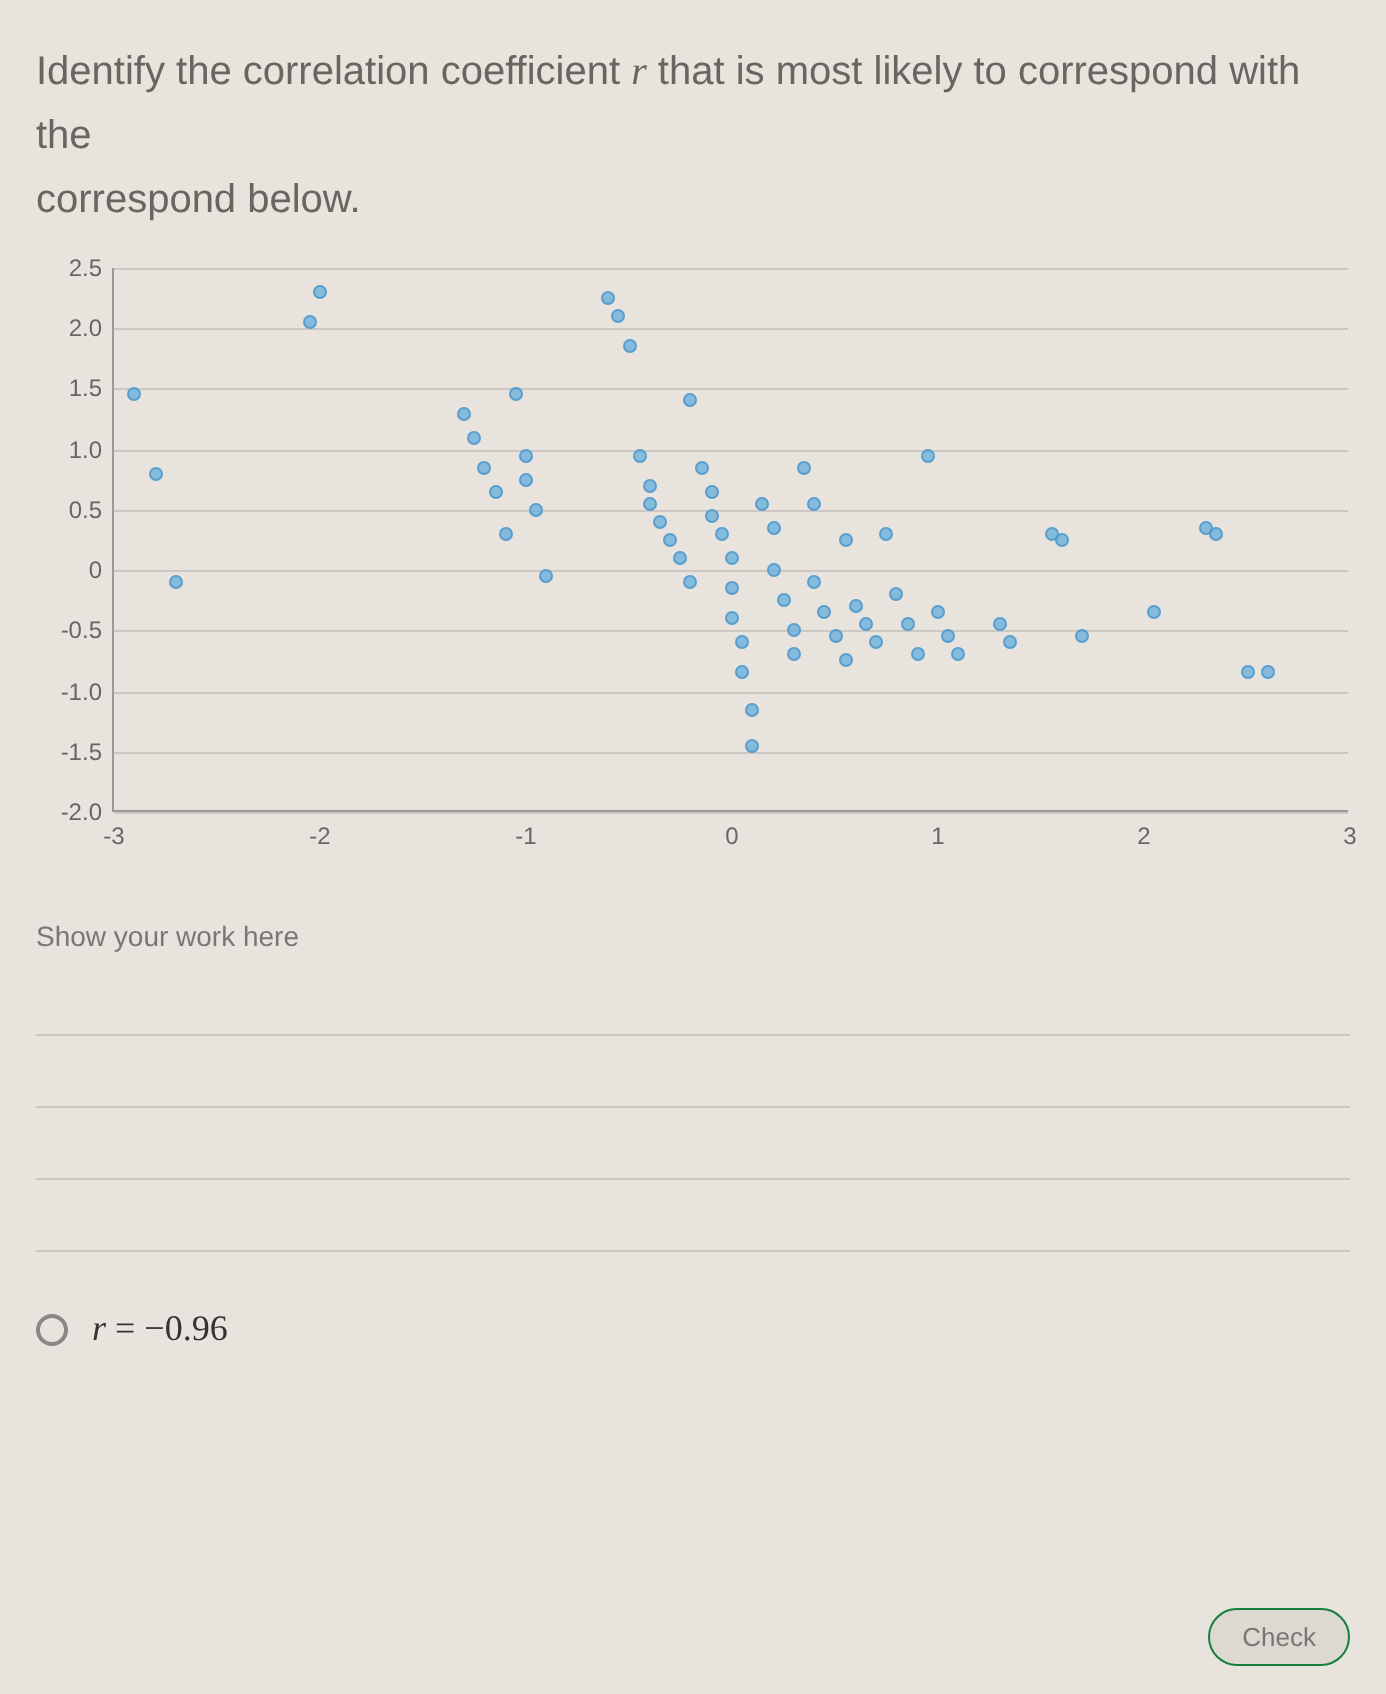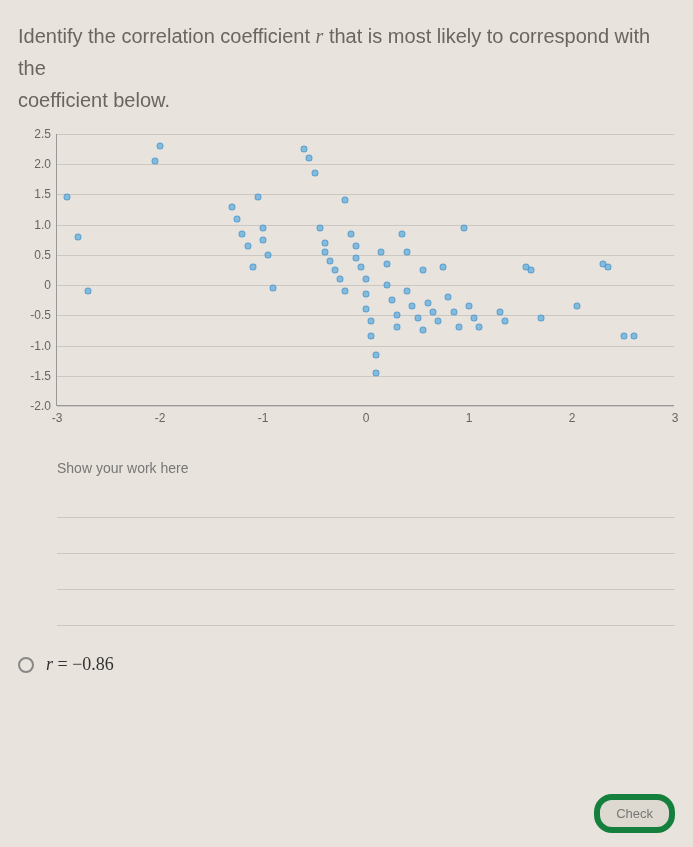--- a/index.html
+++ b/index.html
@@ -64,21 +64,20 @@
       position: absolute;
       width: 7px;
       height: 7px;
       border-radius: 50%;
       background: rgba(90, 170, 220, 0.7);
       border: 1px solid rgba(60, 140, 200, 0.6);
       transform: translate(-50%, -50%);
     }
     .work-area {
       margin-top: 14px;
-      margin-left: 39px;
     }
     .work-label {
       font-size: 14px;
       color: #777;
       padding: 6px 0;
     }
     .work-line {
       height: 36px;
       border-bottom: 1px solid rgba(160,160,160,0.4);
     }
@@ -105,33 +104,33 @@
       border-radius: 50%;
       flex-shrink: 0;
     }
     .option-text .v { font-style: italic; }
     .check-btn {
       position: absolute;
       right: 18px;
       bottom: 14px;
       padding: 6px 16px;
       border-radius: 18px;
-      border: 6px solid #15803d;
+      border: 1px solid #15803d;
       background: #ddd8d0;
       color: #777;
       font-size: 13px;
       cursor: pointer;
     }
   </style>
 </head>
 <body>
 
 <div class="question-text">
   <span>Identify the correlation coefficient </span><span class="var">r</span><span> that is most likely to correspond with the</span><br>
-  <span>coefficient below.</span>
+  <span>correspond below.</span>
 </div>
 
 <div class="chart-area">
   <div class="plot" id="plot">
       <div class="grid-h" style="top: 272px;"></div>
       <div class="y-tick" style="top: 272px;">-2.0</div>
       <div class="grid-h" style="top: 241.778px;"></div>
       <div class="y-tick" style="top: 241.778px;">-1.5</div>
       <div class="grid-h" style="top: 211.556px;"></div>
       <div class="y-tick" style="top: 211.556px;">-1.0</div>
@@ -234,17 +233,17 @@
   <div class="work-label">Show your work here</div>
   <div class="work-line"></div>
   <div class="work-line"></div>
   <div class="work-line"></div>
   <div class="work-line"></div>
 </div>
 
 <div class="options">
   <div class="option">
     <span class="radio"></span>
-    <span class="option-text"><span class="v">r</span> = <span>−0.86</span></span>
+    <span class="option-text"><span class="v">r</span> = <span>−0.96</span></span>
   </div>
 </div>
 
 <button class="check-btn">Check</button>
 
 </body></html>

